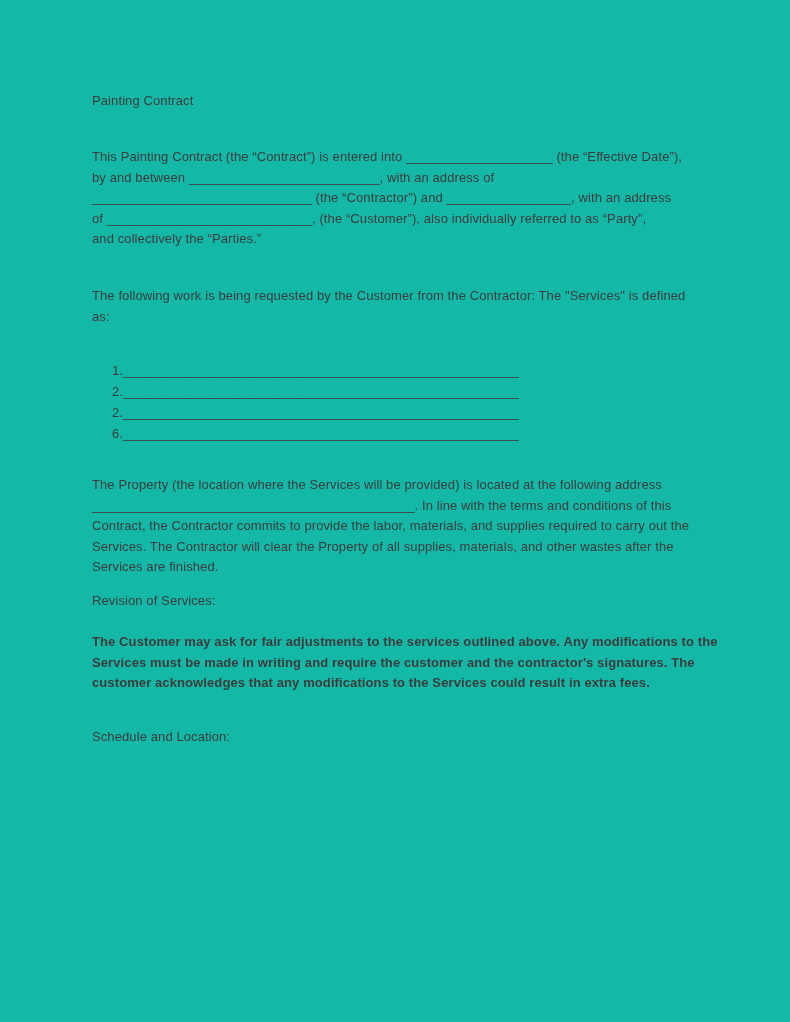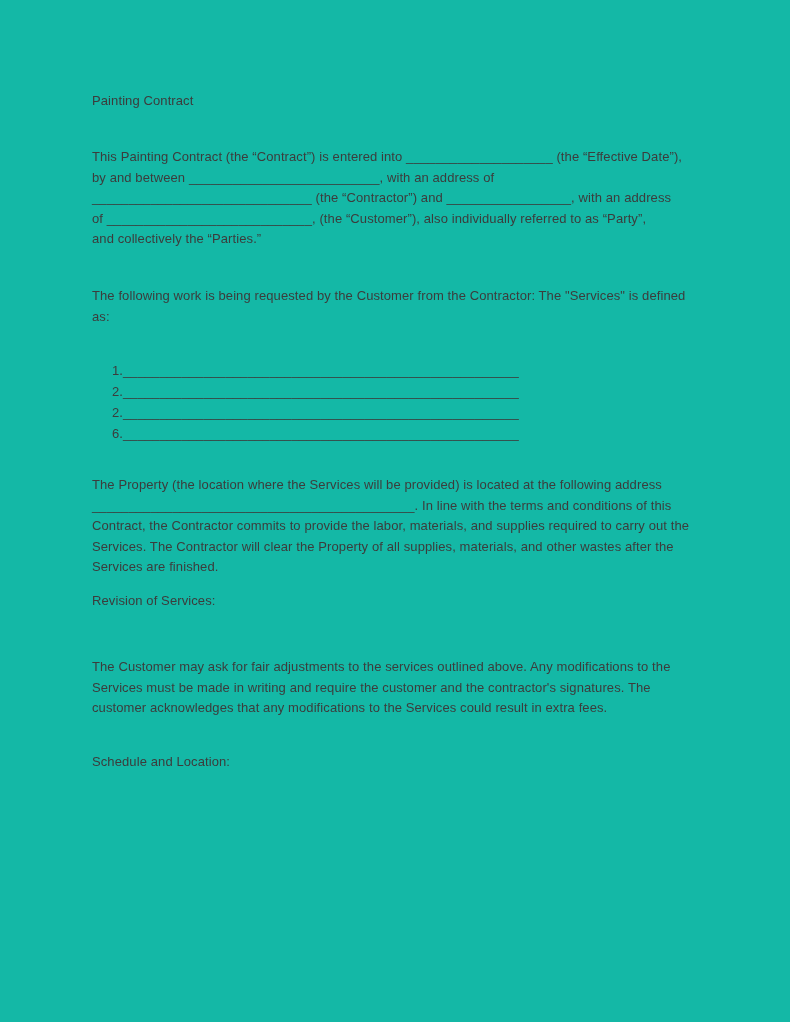--- a/index.html
+++ b/index.html
@@ -24,21 +24,21 @@
   .para {
     white-space: pre-line;
   }
   .doc-title        { margin-top: 91px; }
   .intro-para       { margin-top: 35.5px; }
   .services-heading { margin-top: 33.5px; }
   .services-intro   { margin-top: 36.5px; }
   .services-list    { margin-top: 33px; line-height: 21px; margin-left: 20px; }
   .property-para    { margin-top: 31px; }
   .revision-heading { margin-top: 13px; }
-  .revision-para    { margin-top: 46px; }
+  .revision-para    { margin-top: 21px; font-weight: bold; }
   .schedule-heading { margin-top: 33.5px; }
 </style>
 </head>
 <body>
 
 <div class="page">
 
   <div class="doc-title">Painting Contract</div>
 
   <div class="para intro-para">This Painting Contract (the “Contract”) is entered into ____________________ (the “Effective Date”),

